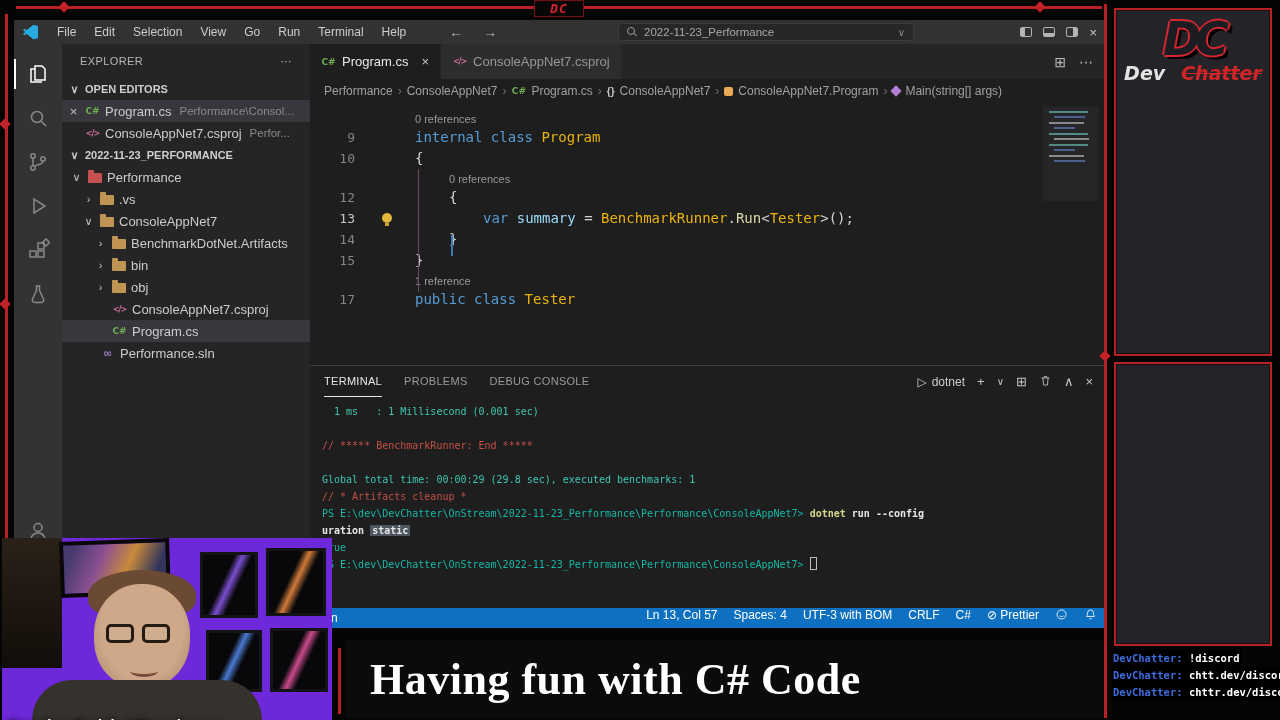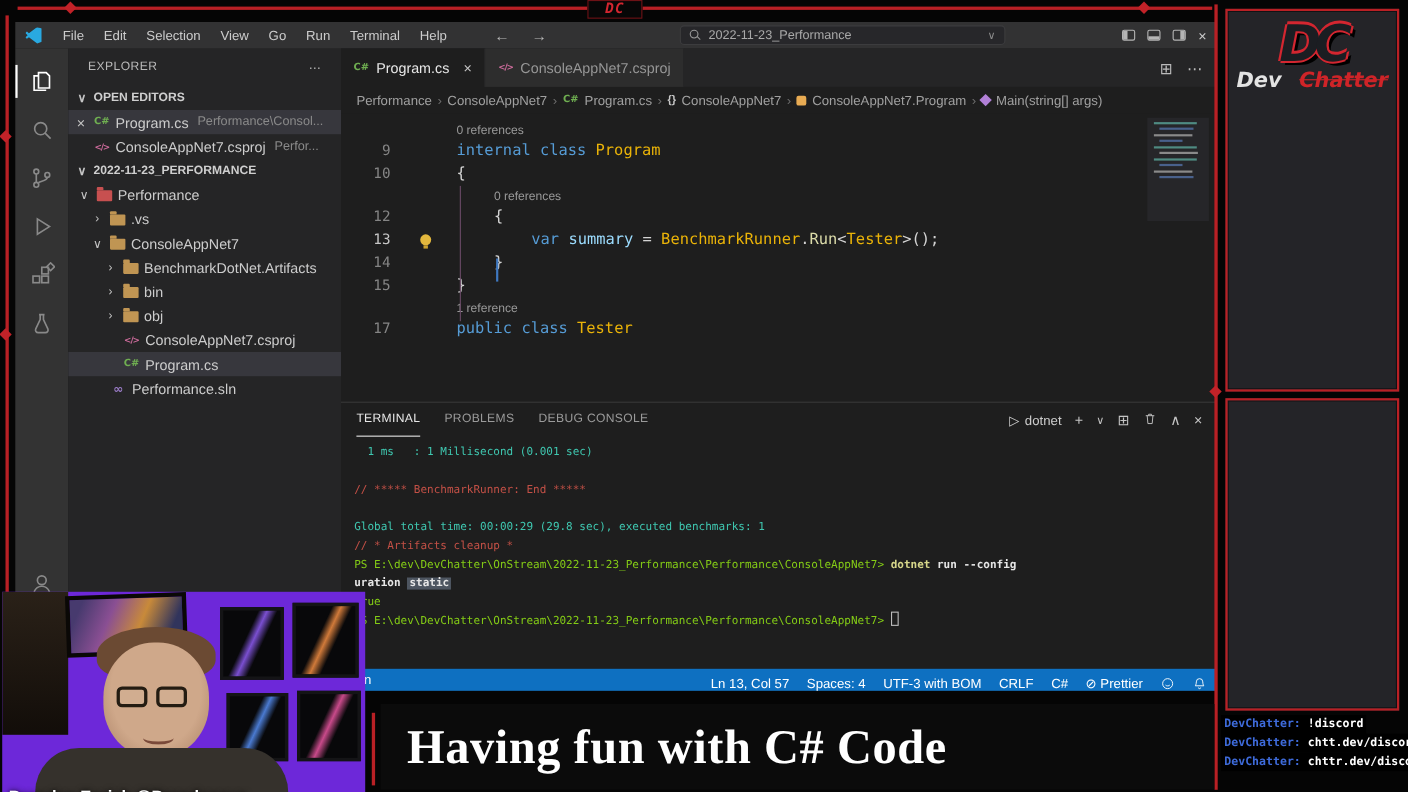--- a/index.html
+++ b/index.html
@@ -89,29 +89,29 @@
 .panel-head{height:31px;display:flex;align-items:center;padding:0 14px;position:relative;flex:none}
 .ptab{font-size:11px;letter-spacing:.3px;color:#9a9a9a;margin-right:22px;height:31px;line-height:31px}
 .ptab.active{color:#e7e7e7;border-bottom:1px solid #e7e7e7}
 .panel-actions{position:absolute;right:12px;display:flex;align-items:center;gap:12px;color:#c5c5c5;font-size:13px;top:0;height:31px}
 .shell-label{display:flex;align-items:center;gap:5px;font-size:12px;color:#ccc}
 .pa-icon svg{stroke:#c5c5c5;fill:none;stroke-width:1.3}
 .term{flex:1;padding:6px 0 0 12px;font-family:"DejaVu Sans Mono",monospace;font-size:10px;overflow:hidden}
 .tline{height:17px;line-height:17px;white-space:pre}
 .t-teal{color:#3fc7b0}
 .t-red{color:#c35046}
-.t-plain{color:#84cc16}
+.t-plain{color:#14b8a6}
 .t-cmd{color:#d7d78a;font-weight:bold}
 .t-arg{color:#e6e6e6;font-weight:bold}
 .t-sel{color:#e6e6e6;font-weight:bold;background:#4d5560;padding:0 2px}
 .t-cursor{display:inline-block;width:7px;height:13px;border:1px solid #bbb;vertical-align:-2px}
 
 .statusbar{height:20px;background:#0e70c1;display:flex;align-items:center;color:#fff;font-size:12px;position:relative;flex:none}
 .sb-partial{margin-left:317px}
-.sb-right{position:absolute;right:8px;display:flex;gap:16px;align-items:flex-end;height:100%}
+.sb-right{position:absolute;right:8px;display:flex;gap:16px;align-items:flex-start;height:100%}
 .sb-item{display:flex;align-items:center;gap:4px;white-space:nowrap}
 .sb-right svg{stroke:#fff;fill:none;stroke-width:1.3}
 
 .brand-panel{position:absolute;left:1114px;top:8px;width:158px;height:348px;background:#242428;border:2px solid #b92025;box-shadow:inset 0 0 0 1px #121214;z-index:2}
 .dc-logo{margin-top:2px;text-align:center;font:italic 900 46px "DejaVu Sans",sans-serif;color:#1b1d22;letter-spacing:-6px;text-shadow:2px 0 0 #d32630,-2px 0 0 #d32630,0 2px 0 #d32630,0 -2px 0 #d32630,4px 4px 0 #000}
 .brand-text{text-align:center;font:italic 800 19px "DejaVu Sans",sans-serif;margin-top:-4px}
 .brand-text .dev{color:#e3e3e3}
 .brand-text .chatter{color:#cf2428;text-decoration:line-through;margin-left:16px}
 .secondary-panel{position:absolute;left:1114px;top:362px;width:158px;height:284px;background:#242428;border:2px solid #b92025;box-shadow:inset 0 0 0 1px #121214;z-index:2}
 .chat{position:absolute;left:1110px;top:650px;width:168px;z-index:4;display:flex;flex-direction:column;align-items:flex-start}

